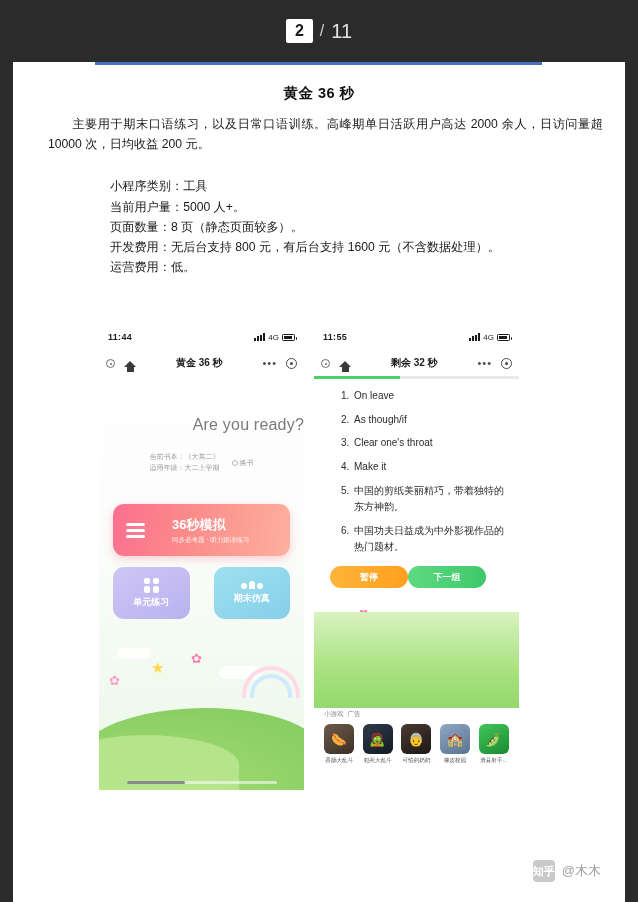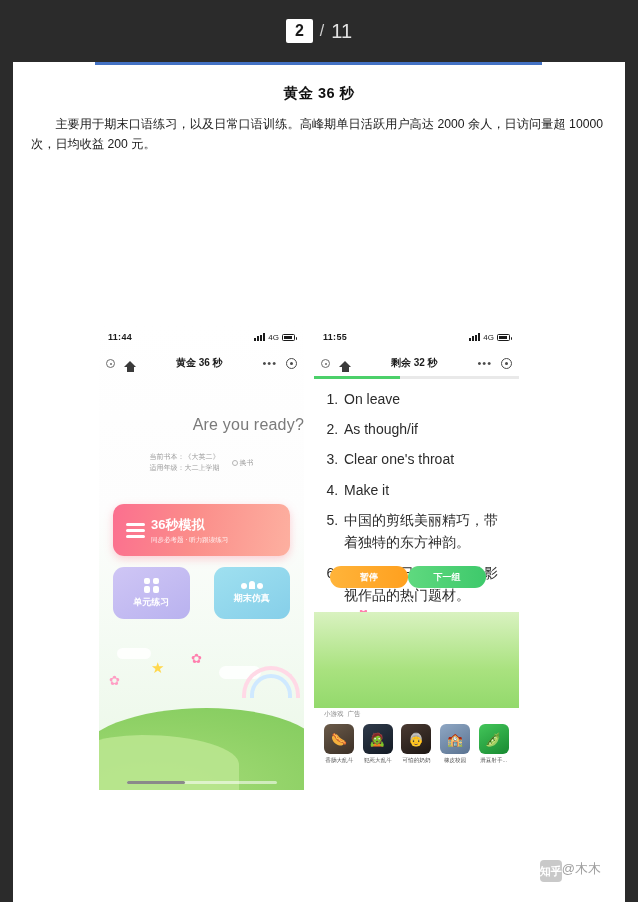--- a/index.html
+++ b/index.html
@@ -50,21 +50,21 @@
 
   .doc-title {
     margin: 22px 0 0 0;
     text-align: center;
     font-size: 14.5px;
     font-weight: bold;
     color: #111;
     letter-spacing: 0.5px;
   }
   .para {
-    margin: 11px 22px 0 18px;
+    margin: 11px 22px 0 35px;
     font-size: 12.2px;
     line-height: 1.65;
     color: #1a1a1a;
     text-align: justify;
     text-indent: 2em;
   }
   .spec-list {
     margin: 22px 0 0 97px;
     font-size: 12.2px;
     line-height: 1.66;
@@ -166,21 +166,21 @@
   .p1 .meta .btn { display:flex; align-items:center; gap:2px; color:#9b9b9b; }
   .p1 .meta .ring {
     width:6px;height:6px;border:1px solid #b5b5b5;border-radius:50%;
   }
   .card-main {
     position: absolute; left: 14px; top: 180px;
     width: 177px; height: 52px;
     border-radius: 11px;
     background: linear-gradient(100deg,#fb6f8f 0%,#fb8d8a 45%,#fdb0a0 100%);
     box-shadow: 0 3px 8px rgba(251,120,140,.35);
-    display: flex; align-items: center; padding: 0 13px; gap: 6px;
+    display: flex; align-items: center; padding: 0 13px; gap: 27px;
     color: #fff;
   }
   .card-main .glyph {
     width: 19px; height: 15px; display:flex; flex-direction:column; justify-content:space-between;
   }
   .card-main .glyph span { display:block; height:3px; background:#fff; border-radius:1.5px; }
   .card-main .glyph span:nth-child(1){width:19px}
   .card-main .glyph span:nth-child(2){width:19px}
   .card-main .glyph span:nth-child(3){width:19px}
   .card-main .t1 { font-size: 13px; font-weight: bold; }
@@ -236,22 +236,22 @@
   }
   .progress-line i { display:block; width:58px; height:3px; background:#8a8a8a; border-radius:2px; }
 
   
   .p2 { background:#fff; }
   .p2 .topline {
     position:absolute; top:52px; left:0; right:0; height:3px; background:#e9e9e9;
   }
   .p2 .topline i { display:block; height:3px; width:42%; background:#4cd06a; }
   .qlist {
-    position:absolute; top:64px; left:14px; right:12px;
-    font-size: 14px; color:#2b2b2b; line-height:1.62;
+    position:absolute; top:64px; left:24px; right:12px;
+    font-size: 10px; color:#2b2b2b; line-height:1.62;
   }
   .qlist li { margin-bottom: 7.5px; padding-left: 2px; }
   .qlist ol { margin:0; padding-left: 14px; }
   .btn-row {
     position:absolute; top:242px; left:16px; right:14px;
     display:flex; justify-content:flex-start;
   }
   .pill {
     width: 78px; height: 22px; border-radius: 11px;
     color:#fff; font-size: 9px; display:flex; align-items:center; justify-content:center;
@@ -280,21 +280,21 @@
   .app .thumb {
     width: 30px; height: 30px; border-radius: 6px; margin: 0 auto 3px;
     display:flex;align-items:center;justify-content:center;
     font-size: 13px; color:#fff; overflow:hidden;
   }
   .app .nm { font-size: 5.6px; color:#555; line-height:1.25; white-space:nowrap; overflow:hidden; text-overflow:ellipsis; }
 
   
   .watermark {
     position:absolute; right: 24px; bottom: 20px;
-    display:flex; align-items:flex-start; 
+    display:flex; align-items:center; gap: 7px;
     color:#a0a0a0; font-size: 13px;
   }
   .wm-logo {
     width: 22px; height: 22px; border-radius: 4px;
     background: #c9c9c9; color:#fff; font-size: 11px; font-weight:bold;
     display:flex; align-items:center; justify-content:center;
   }
 </style>
 </head>
 <body>
@@ -306,20 +306,27 @@
     <span class="sep">/</span>
     <span class="total">11</span>
   </div>
 
   <div class="page">
     <div class="blue-rule"></div>
 
     <div class="doc-title">黄金 36 秒</div>
     <div class="para">主要用于期末口语练习，以及日常口语训练。高峰期单日活跃用户高达 2000 余人，日访问量超 10000 次，日均收益 200 元。</div>
 
+    <div class="spec-list">
+      <div>小程序类别：工具</div>
+      <div>当前用户量：5000 人+。</div>
+      <div>页面数量：8 页（静态页面较多）。</div>
+      <div>开发费用：无后台支持 800 元，有后台支持 1600 元（不含数据处理）。</div>
+      <div>运营费用：低。</div>
+    </div>
 
     <div class="shots">
 
       <div class="phone p1">
         <div class="statusbar">
           <span class="clock">11:44</span>
           <span class="right">
             <span class="bars">
                 <i></i>
                 <i></i>

